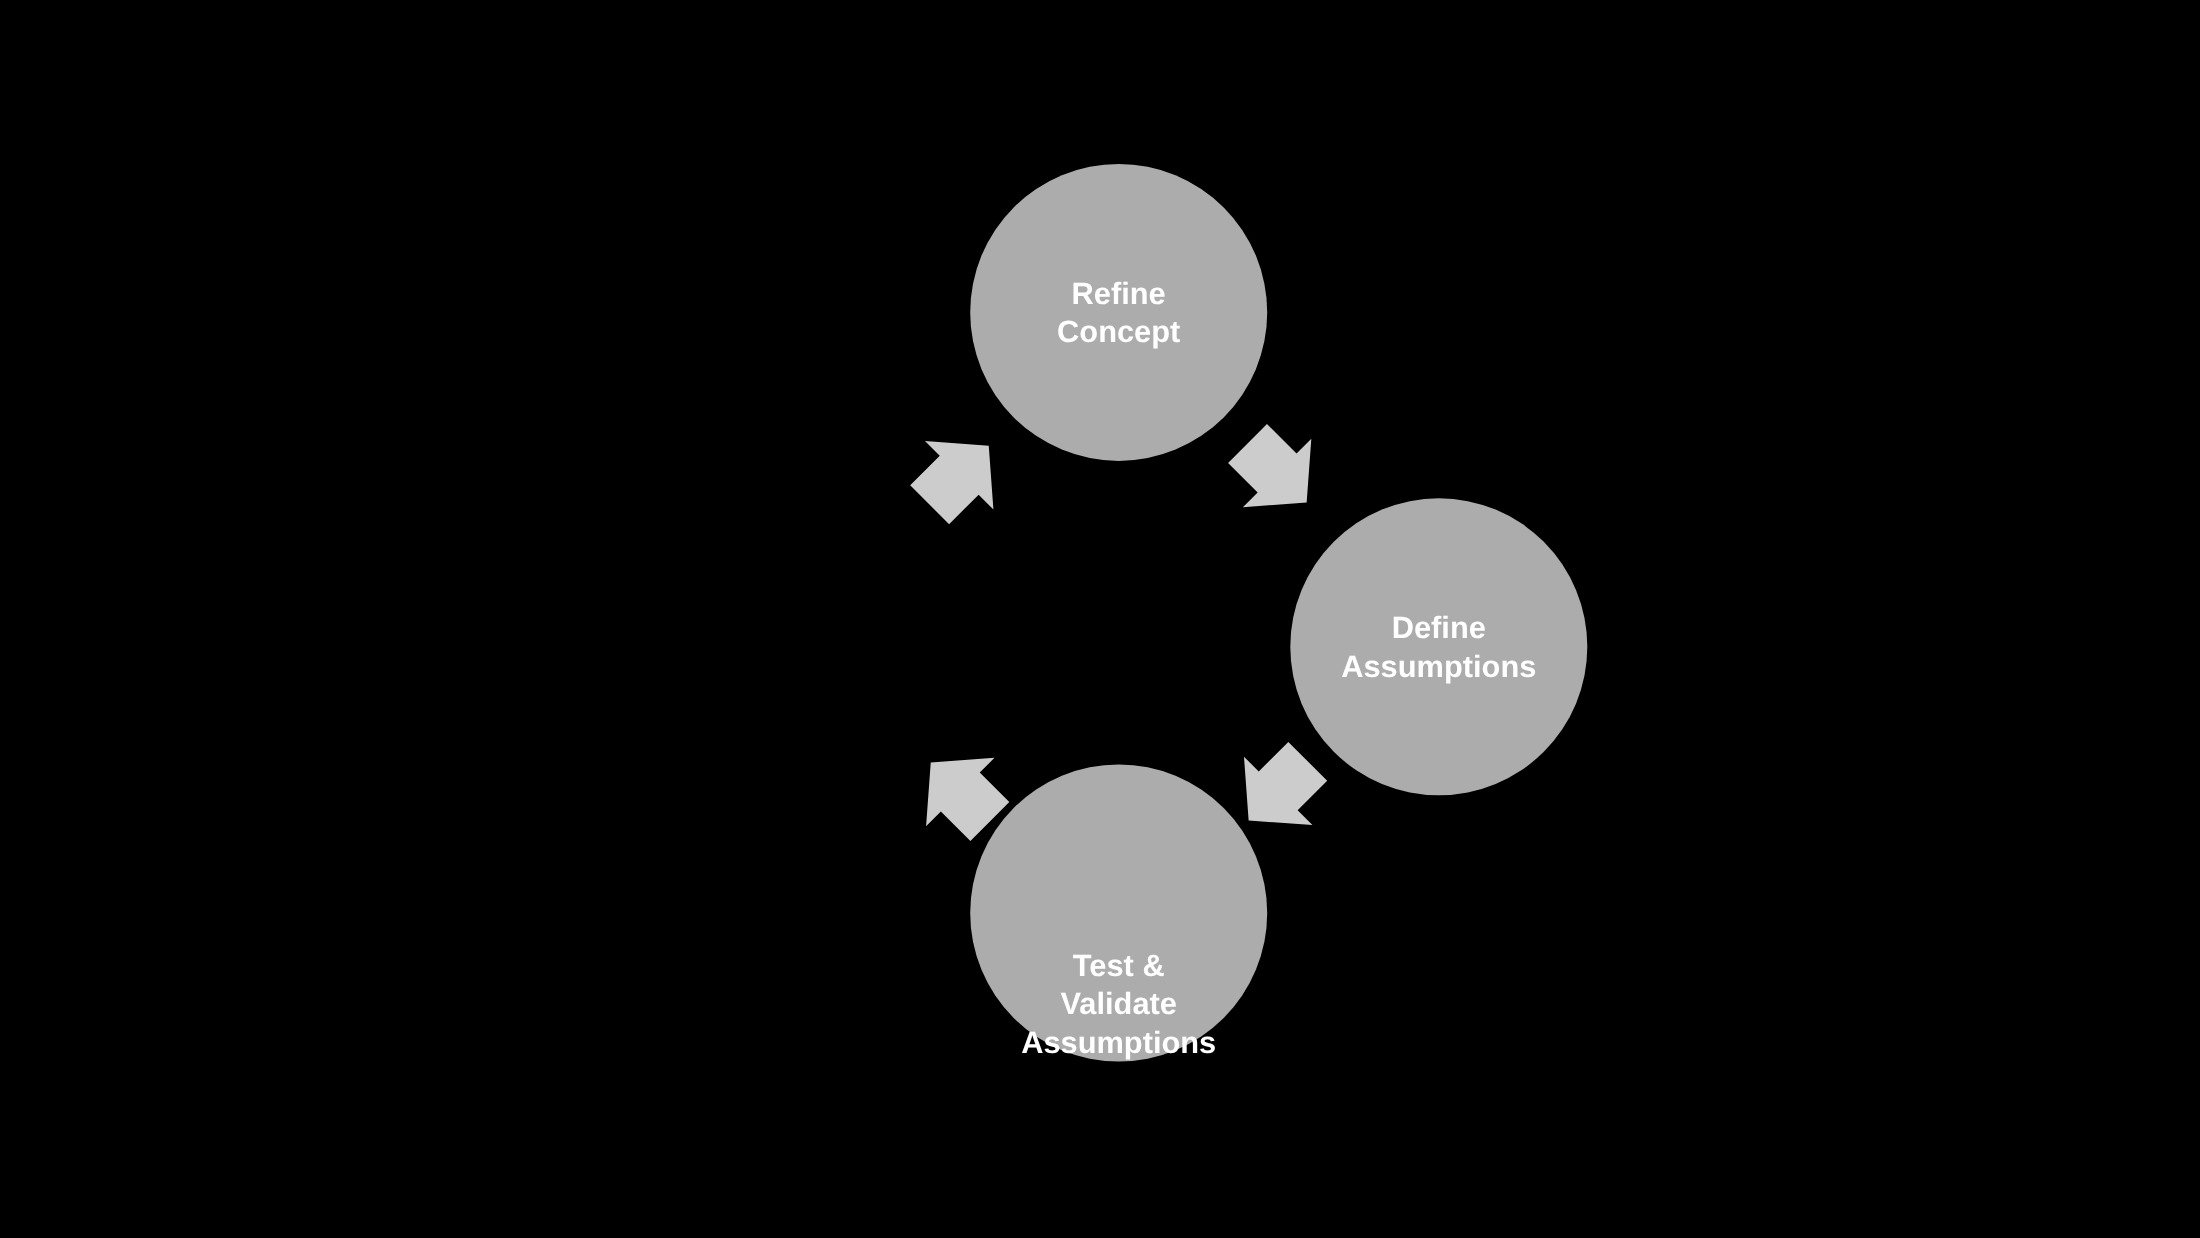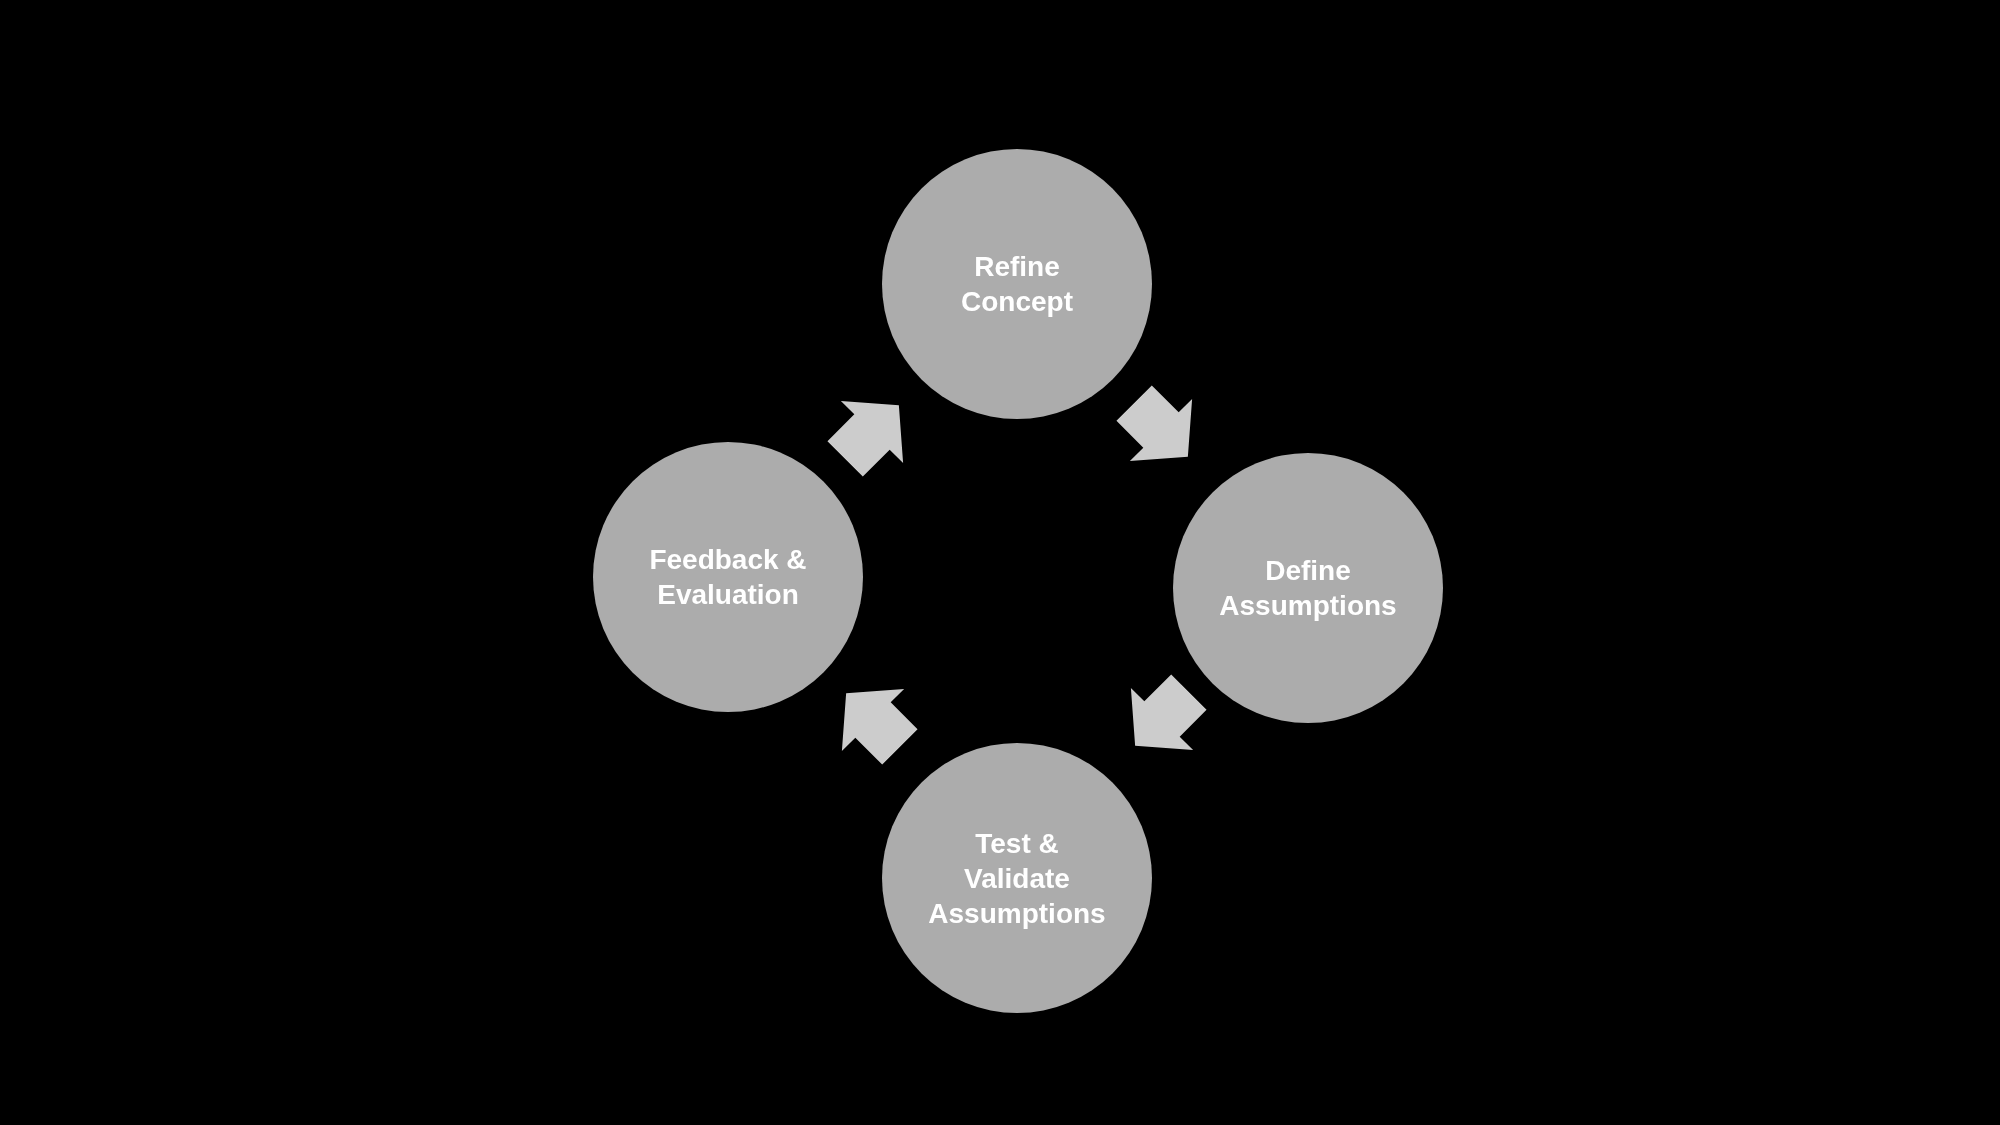--- a/index.html
+++ b/index.html
@@ -36,21 +36,21 @@
     color: var(--text);
     font-size: 28px;
     font-weight: bold;
     line-height: 35px;
     text-align: center;
     white-space: pre-line;
     width: 230px;
   }
   .step.pos-top    { left: 882px;  top: 130px; }
   .step.pos-right  { left: 1173px; top: 434px; }
-  .step.pos-bottom { left: 882px;  top: 724px; }
+  .step.pos-bottom { left: 882px;  top: 676px; align-items: flex-end; }
   .step.pos-left   { left: 593px;  top: 423px; }
 
   .arrow {
     position: absolute;
     width: 110px;
     height: 110px;
   }
   .arrow svg { display: block; width: 110px; height: 110px; }
   .arrow.pos-ne { left: 1106px; top: 356px; } 
   .arrow.pos-se { left: 1107px; top: 645px; } 
@@ -75,24 +75,20 @@
     <div class="step-label">Define
 Assumptions</div>
   </div>
 
   <div class="step pos-bottom">
     <div class="step-label">Test &amp;
 Validate
 Assumptions</div>
   </div>
 
-  <div class="step pos-left">
-    <div class="step-label">Feedback &amp;
-Evaluation</div>
-  </div>
 
   <div class="arrow pos-ne">
     <svg viewBox="-55 -55 110 110">
       <polygon points="-38,-25 0,-25 0,-44 38,0 0,44 0,25 -38,25" fill="#cccccc"></polygon>
     </svg>
   </div>
 
   <div class="arrow pos-se">
     <svg viewBox="-55 -55 110 110">
       <polygon points="-38,-25 0,-25 0,-44 38,0 0,44 0,25 -38,25" fill="#cccccc"></polygon>

